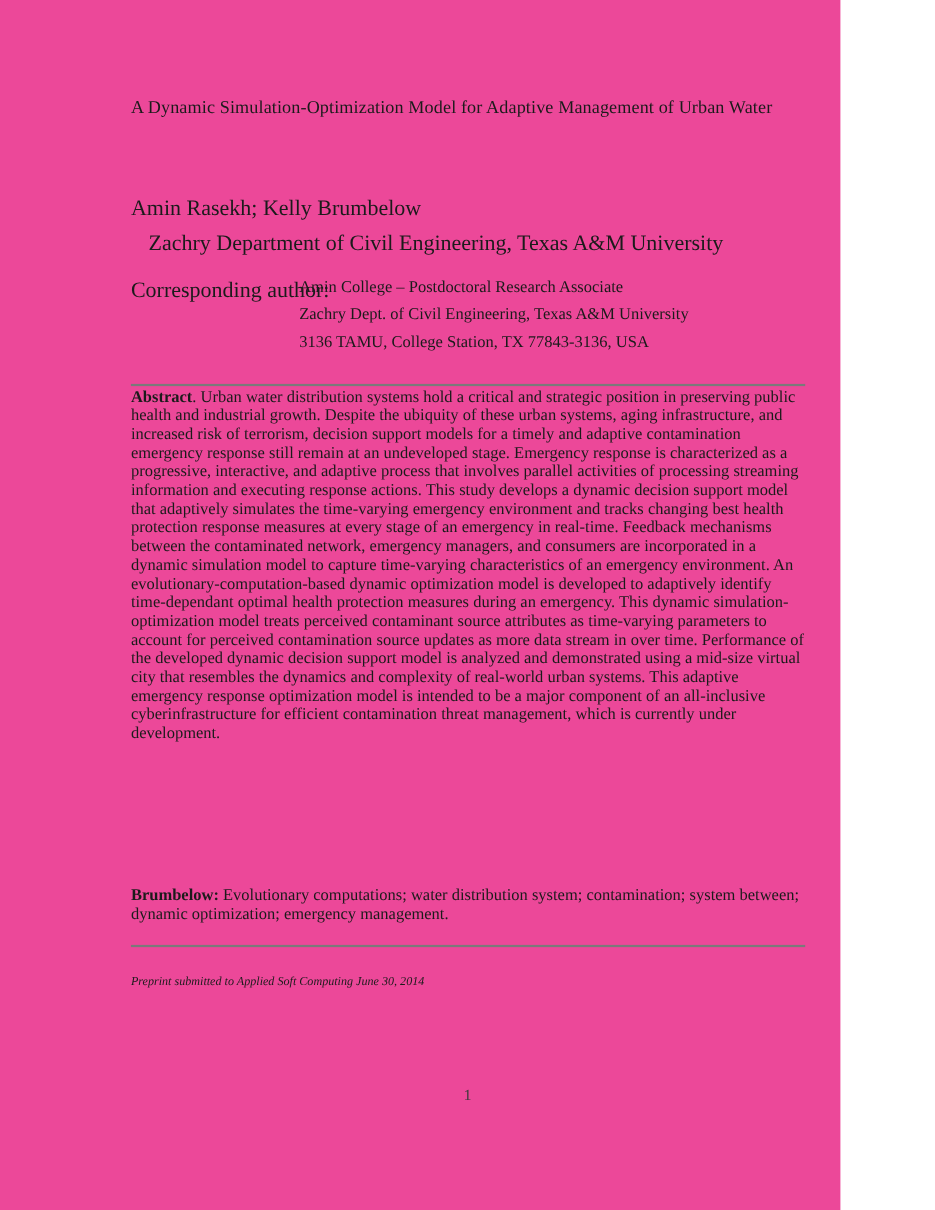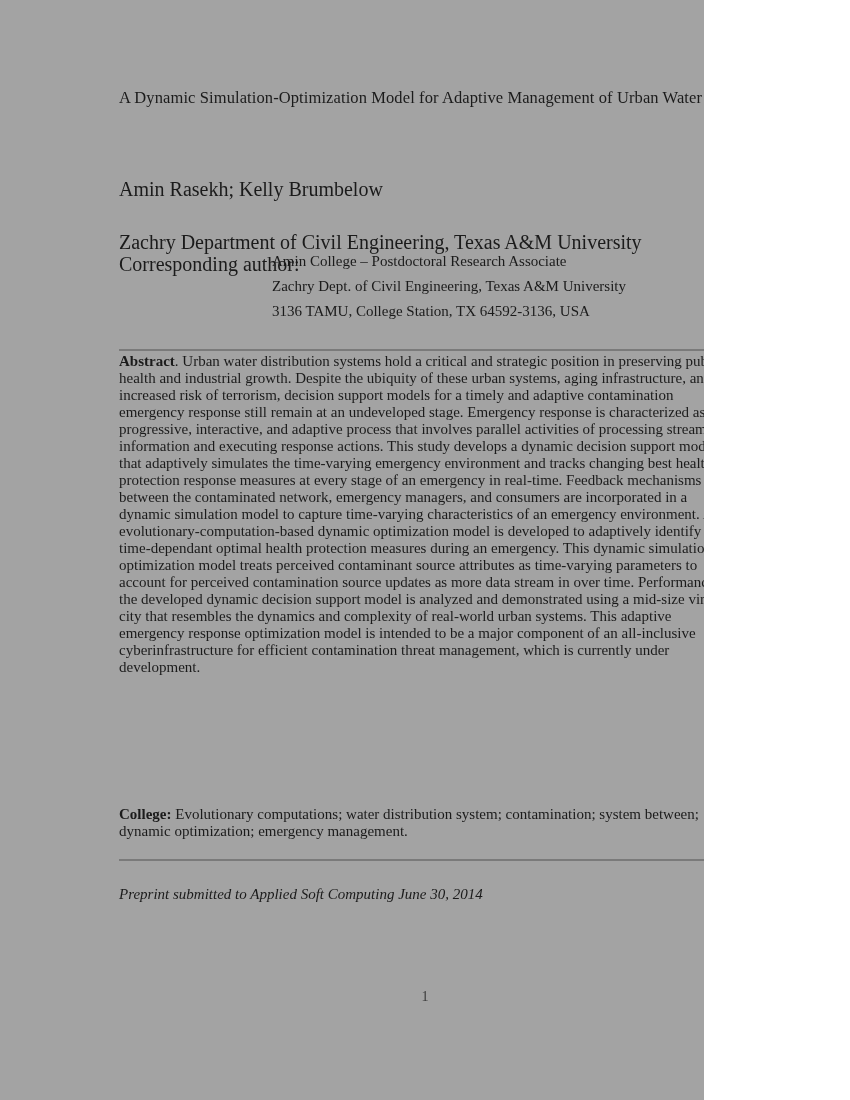--- a/index.html
+++ b/index.html
@@ -1,36 +1,36 @@
 <!DOCTYPE html>
 <html><head>
 <meta charset="utf-8">
 <style>
   html, body { margin: 0; padding: 0; background: #ffffff; }
   .page {
     position: relative;
-    width: 704px;
+    width: 764px;
     height: 1100px;
-    background: #a3a3a3;
+    background: #ec4899;
     font-family: "Liberation Serif", "DejaVu Serif", serif;
     color: #1b1b1b;
     overflow: hidden;
   }
   .abs { position: absolute; }
   .title-line {
     left: 119px;
     font-size: 16.5px;
     white-space: nowrap;
     letter-spacing: 0.1px;
   }
   .t1 { top: 88px; }
   .t2 { top: 134px; }
   .body-line { left: 119px; font-size: 20px; white-space: nowrap; }
   .authors { top: 178px; }
-  .affil   { top: 231px; }
+  .affil   { top: 210px; margin-left: 16px; }
   .corr-label { top: 253px; }
   .corr-val { left: 272px; font-size: 15px; white-space: nowrap; }
   .cv1 { top: 253px; }
   .cv2 { top: 278px; }
   .cv3 { top: 303px; }
   .rule {
     left: 119px;
     width: 613px;
     height: 2px;
     background: #7a7a7a;
@@ -43,21 +43,21 @@
     font-size: 15px;
     line-height: 17px;
     text-align: left;
   }
   .abstract { top: 353px; }
   .keywords { top: 806px; }
   .bold { font-weight: bold; }
   .preprint {
     left: 119px;
     top: 886px;
-    font-size: 15px;
+    font-size: 11px;
     font-style: italic;
     white-space: nowrap;
   }
   .pagenum {
     left: 0;
     top: 989px;
     width: 850px;
     text-align: center;
     font-size: 14px;
     color: #3a3a3a;
@@ -74,27 +74,27 @@
   <div class="abs body-line authors">Amin Rasekh; Kelly Brumbelow</div>
 
   <div class="abs body-line affil">Zachry Department of Civil Engineering, Texas A&amp;M University</div>
 
   <div class="abs body-line corr-label">Corresponding author:</div>
 
   <div class="abs corr-val cv1">Amin College – Postdoctoral Research Associate</div>
 
   <div class="abs corr-val cv2">Zachry Dept. of Civil Engineering, Texas A&amp;M University</div>
 
-  <div class="abs corr-val cv3">3136 TAMU, College Station, TX 64592-3136, USA</div>
+  <div class="abs corr-val cv3">3136 TAMU, College Station, TX 77843-3136, USA</div>
 
   <div class="abs rule rule-top"></div>
 
   <div class="abs para abstract"><span class="bold">Abstract</span><span>. Urban water distribution systems hold a critical and strategic position in preserving public health and industrial growth. Despite the ubiquity of these urban systems, aging infrastructure, and increased risk of terrorism, decision support models for a timely and adaptive contamination emergency response still remain at an undeveloped stage. Emergency response is characterized as a progressive, interactive, and adaptive process that involves parallel activities of processing streaming information and executing response actions. This study develops a dynamic decision support model that adaptively simulates the time-varying emergency environment and tracks changing best health protection response measures at every stage of an emergency in real-time. Feedback mechanisms between the contaminated network, emergency managers, and consumers are incorporated in a dynamic simulation model to capture time-varying characteristics of an emergency environment. An evolutionary-computation-based dynamic optimization model is developed to adaptively identify time-dependant optimal health protection measures during an emergency. This dynamic simulation-optimization model treats perceived contaminant source attributes as time-varying parameters to account for perceived contamination source updates as more data stream in over time. Performance of the developed dynamic decision support model is analyzed and demonstrated using a mid-size virtual city that resembles the dynamics and complexity of real-world urban systems. This adaptive emergency response optimization model is intended to be a major component of an all-inclusive cyberinfrastructure for efficient contamination threat management, which is currently under development.</span></div>
 
-  <div class="abs para keywords"><span class="bold">College:</span><span> Evolutionary computations; water distribution system; contamination; system between; dynamic optimization; emergency management.</span></div>
+  <div class="abs para keywords"><span class="bold">Brumbelow:</span><span> Evolutionary computations; water distribution system; contamination; system between; dynamic optimization; emergency management.</span></div>
 
   <div class="abs rule rule-bottom"></div>
 
   <div class="abs preprint">Preprint submitted to Applied Soft Computing June 30, 2014</div>
 
   <div class="abs pagenum">1</div>
 
 </div>
 
 </body></html>

